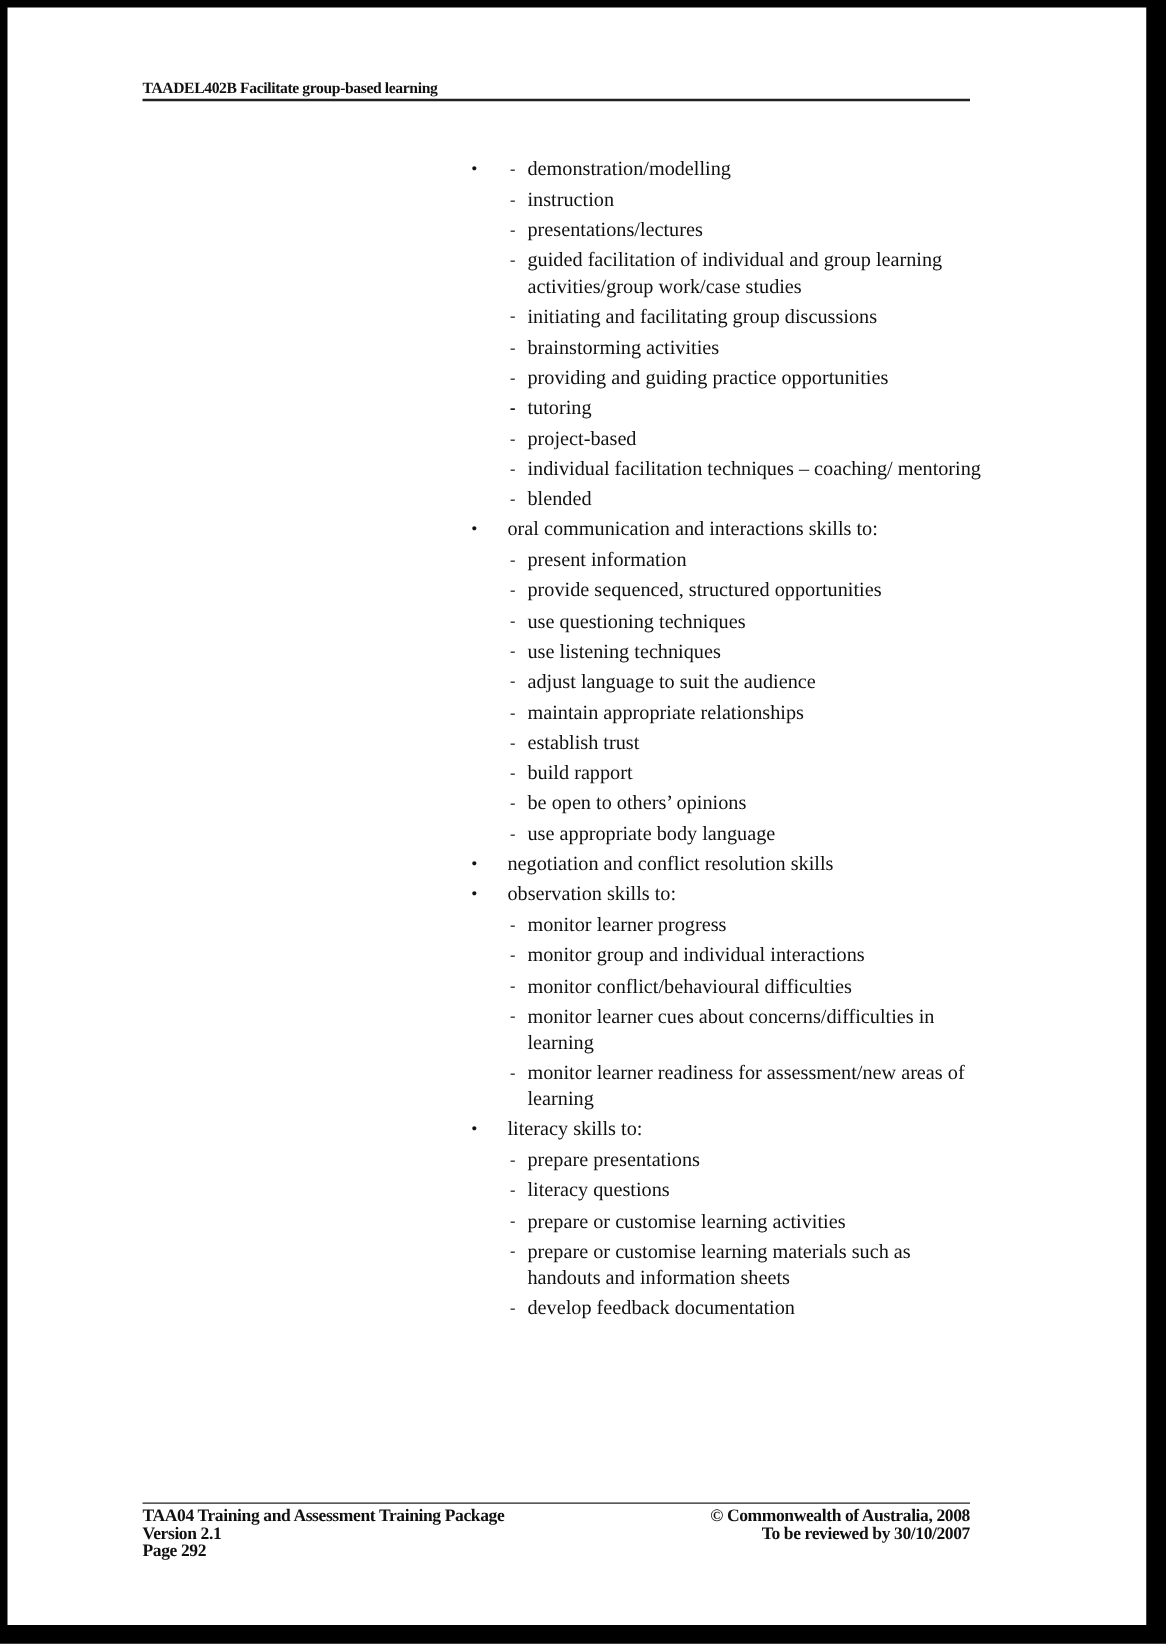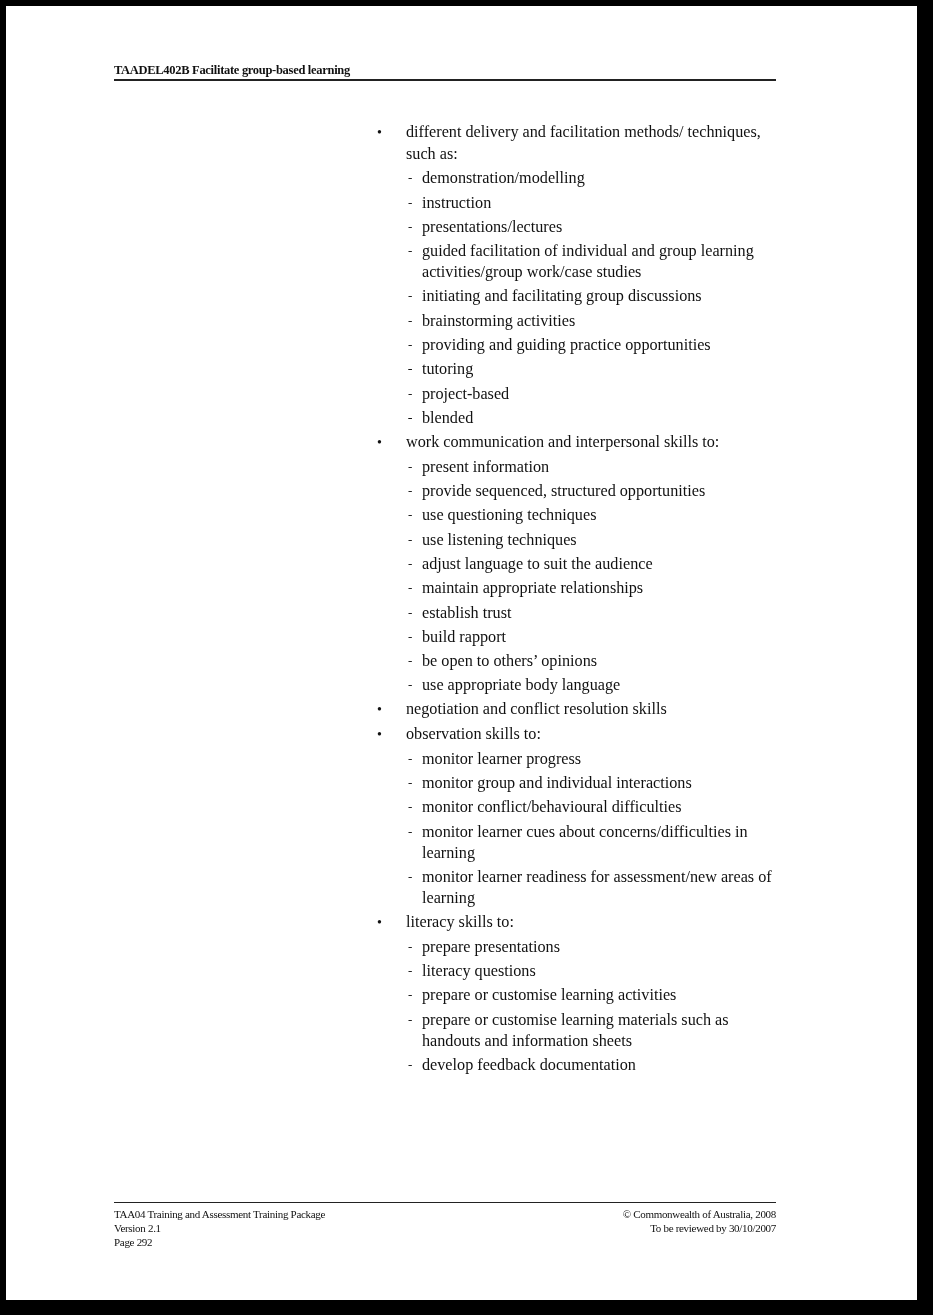--- a/index.html
+++ b/index.html
@@ -9,55 +9,54 @@
   .header { position:absolute; left:108px; top:56px; width:662px; height:17px;
             border-bottom:2px solid #222; font-weight:bold; font-size:12.5px; letter-spacing:-0.3px; }
   .header span { position:absolute; left:0; top:1px; }
   .content { position:absolute; left:363px; top:116px; width:420px; font-size:16.2px; }
   .item { position:relative; padding-left:37px; line-height:21.5px; margin-bottom:3px; }
   .item .bullet { position:absolute; left:8px; top:0; font-size:14px; }
   .sub { list-style:none; margin:0; padding:0; }
   .sub li { position:relative; padding-left:16px; line-height:21px; margin-top:3.3px; }
   .sub li .dash { position:absolute; left:2px; top:-1px; font-size:13px; }
   .footer { position:absolute; left:108px; top:1196px; width:662px; border-top:1.5px solid #222;
-            font-size:11px; font-weight:normal; letter-spacing:-0.3px; line-height:14px; padding-top:4px; }
+            font-size:14px; font-weight:bold; letter-spacing:-0.3px; line-height:14px; padding-top:4px; }
   .footer .left { float:left; }
   .footer .right { float:right; text-align:right; }
   .footer div div { white-space:nowrap; }
 </style>
 </head>
 <body>
 
 <div class="page">
   <div class="header">
     <span>TAADEL402B Facilitate group-based learning</span>
   </div>
 
   <div class="content" id="content">
       <div class="item">
         <span class="bullet">•</span>
-        <div>different delivery and facilitation methods/ techniques, such as:</div>
         <ul class="sub">
           <li><span class="dash">-</span><span>demonstration/modelling</span></li>
           <li><span class="dash">-</span><span>instruction</span></li>
           <li><span class="dash">-</span><span>presentations/lectures</span></li>
           <li><span class="dash">-</span><span>guided facilitation of individual and group learning activities/group work/case studies</span></li>
           <li><span class="dash">-</span><span>initiating and facilitating group discussions</span></li>
           <li><span class="dash">-</span><span>brainstorming activities</span></li>
           <li><span class="dash">-</span><span>providing and guiding practice opportunities</span></li>
           <li><span class="dash">-</span></li>
           <li><span class="dash">-</span><span>tutoring</span></li>
           <li><span class="dash">-</span><span>project-based</span></li>
-          <li><span class="dash">-</span></li>
+          <li><span class="dash">-</span><span>individual facilitation techniques – coaching/ mentoring</span></li>
           <li><span class="dash">-</span><span>blended</span></li>
         </ul>
       </div>
       <div class="item">
         <span class="bullet">•</span>
-        <div>work communication and interpersonal skills to:</div>
+        <div>oral communication and interactions skills to:</div>
         <ul class="sub">
           <li><span class="dash">-</span><span>present information</span></li>
           <li><span class="dash">-</span><span>provide sequenced, structured opportunities</span></li>
           <li><span class="dash">-</span><span>use questioning techniques</span></li>
           <li><span class="dash">-</span><span>use listening techniques</span></li>
           <li><span class="dash">-</span><span>adjust language to suit the audience</span></li>
           <li><span class="dash">-</span><span>maintain appropriate relationships</span></li>
           <li><span class="dash">-</span><span>establish trust</span></li>
           <li><span class="dash">-</span><span>build rapport</span></li>
           <li><span class="dash">-</span><span>be open to others’ opinions</span></li>

